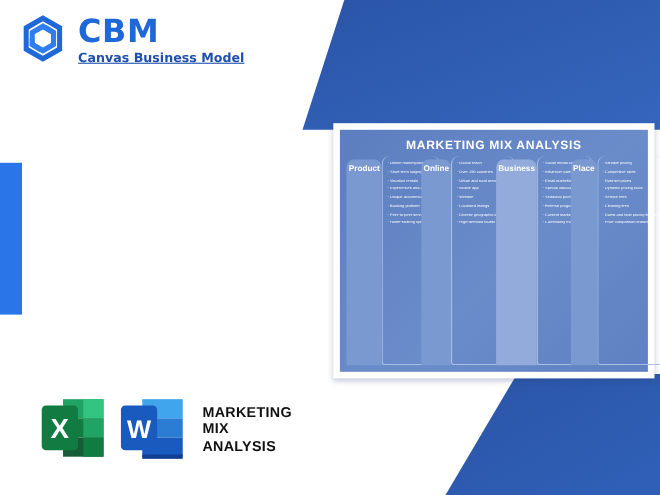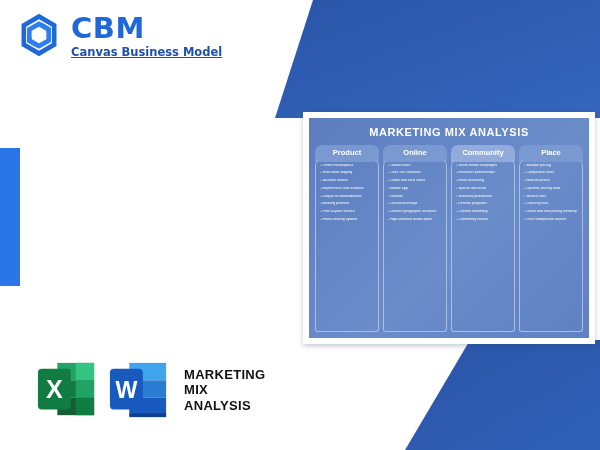--- a/index.html
+++ b/index.html
@@ -122,21 +122,20 @@
   }
   .cols {
     display: flex;
     gap: 4px;
     flex: 1;
     align-items: stretch;
   }
   .col {
     flex: 1 1 0;
     display: flex;
-    flex-direction: column;
     min-width: 0;
   }
   .col-head {
     background: #7b99d1;
     border-radius: 7px 7px 0 0;
     color: #ffffff;
     font-size: 7.5px;
     font-weight: bold;
     text-align: center;
     padding: 4px 2px 5px 2px;
@@ -270,21 +269,21 @@
               <li>Mobile app</li>
               <li>Website</li>
               <li>Localized listings</li>
               <li>Diverse geographic locations</li>
               <li>High-demand tourist spots</li>
             </ul>
           </div>
         </div>
 
         <div class="col alt">
-          <div class="col-head">Community</div>
+          <div class="col-head">Business</div>
           <div class="col-body">
             <ul>
               <li>Social media campaigns</li>
               <li>Influencer partnerships</li>
               <li>Email marketing</li>
               <li>Special discounts</li>
               <li>Seasonal promotions</li>
               <li>Referral programs</li>
               <li>Content marketing</li>
               <li>Community events</li>

